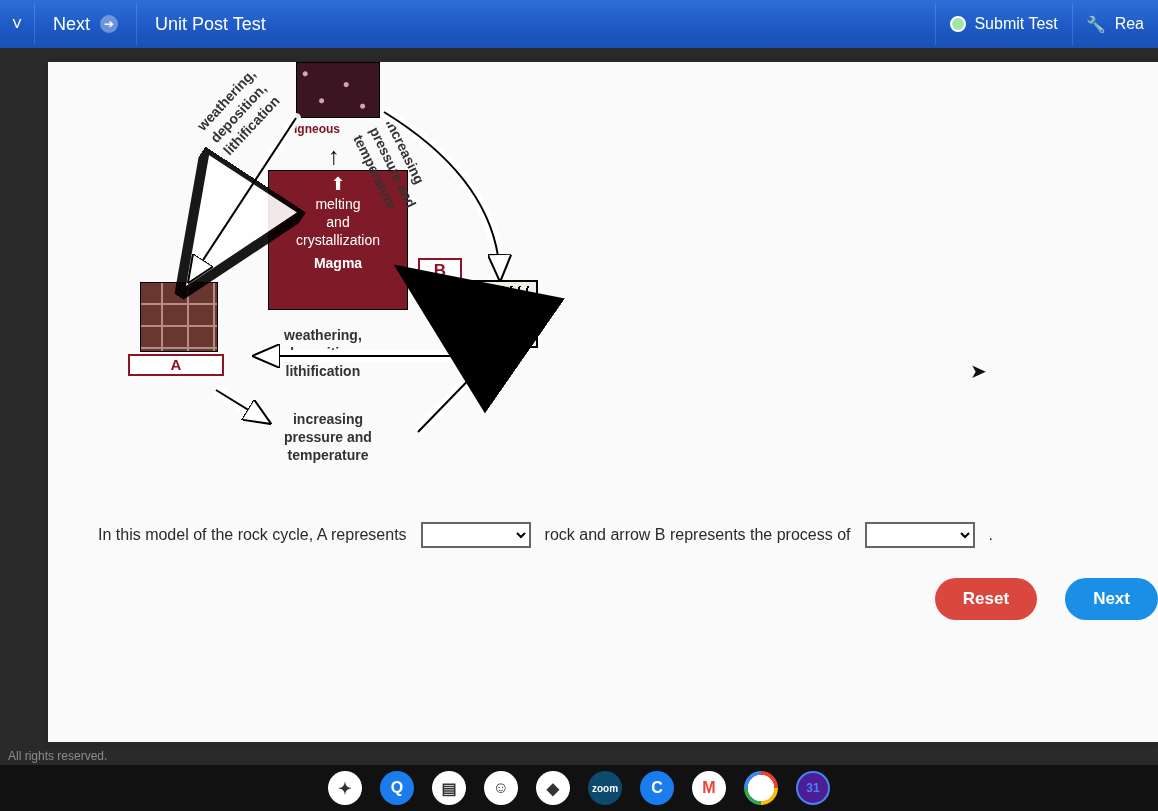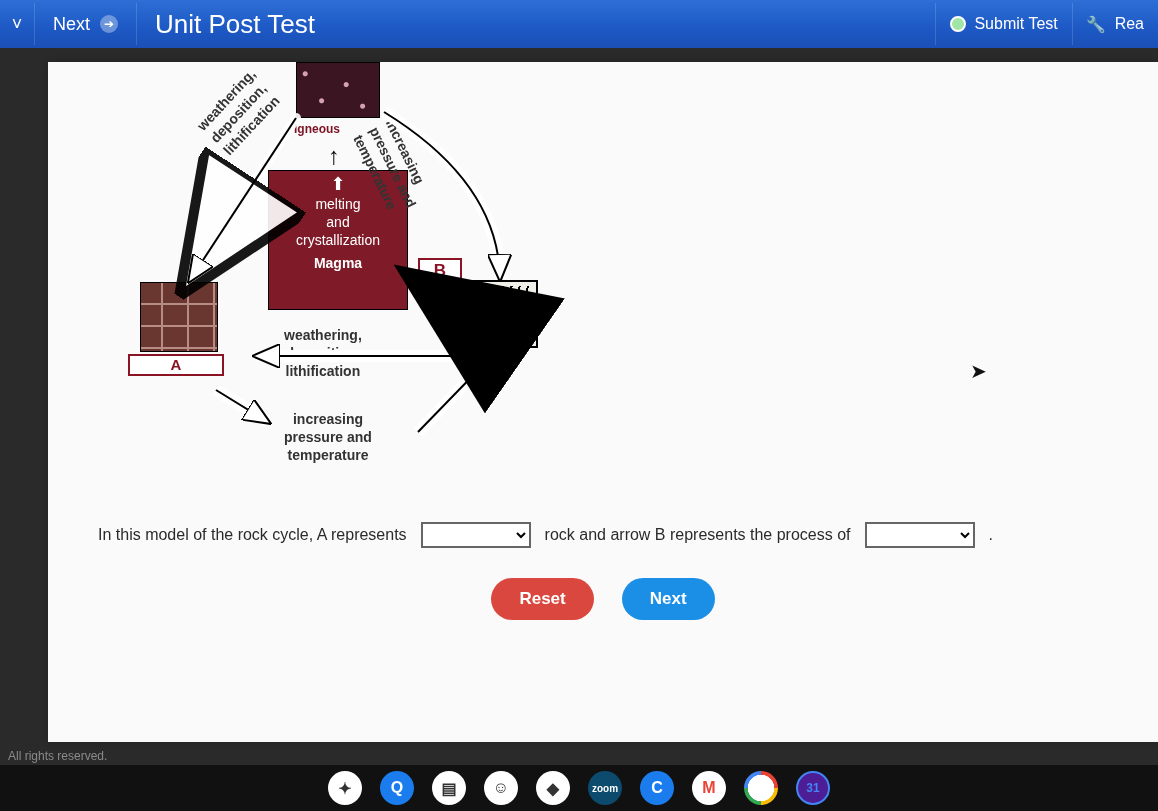--- a/index.html
+++ b/index.html
@@ -9,21 +9,21 @@
     position: relative;
     height: 48px;
     background: linear-gradient(180deg,#2d6fd6 0%, #1d58c4 60%, #1b50b7 100%);
     color: #fff;
     display: flex;
     align-items: center;
   }
   .dropdown { width:34px; text-align:center; color:#fff; font-size:18px; cursor:pointer;}
   .next-nav { padding:0 18px; height:42px; display:flex;align-items:center; gap:10px; font-size:18px; border-left:1px solid rgba(255,255,255,.15); border-right:1px solid rgba(255,255,255,.15);}
   .next-nav .circ { width:18px; height:18px; border-radius:50%; background:rgba(255,255,255,.35); display:flex; align-items:center; justify-content:center; font-size:12px;}
-  .title { padding-left:18px; font-size:26px; font-weight:400; }
+  .title { padding-left:18px; font-size:18px; font-weight:400; }
   .right-tools { position:absolute; right:0; top:0; height:48px; display:flex; align-items:center; }
   .tool { padding:0 14px; height:42px; display:flex; align-items:center; gap:8px; font-size:16px; border-left:1px solid rgba(255,255,255,.15);}
   .tool .ck { width:16px;height:16px;border-radius:50%;background:#9fe5a6;border:2px solid #fff; }
   .tool .wr { font-size:16px; }
   
   .shell { position:relative; margin:12px 0 0 48px; width:1110px; height:680px; background:#fbfafb; box-shadow:0 0 8px rgba(0,0,0,.2); }
   .footer { position:absolute; left:0; bottom:48px; color:#8b8b8b; font-size:12px; padding-left:8px;}
   
   .diagram { position:relative; width:540px; height:440px; margin:14px 0 0 50px; }
   .rock-img { border:1px solid #000; }
@@ -47,21 +47,21 @@
   .lbl.l1 { left:95px; top:60px; transform:rotate(-47deg); transform-origin:left top;}
   .lbl.l2 { left:300px; top:54px; transform:rotate(64deg); transform-origin:left top;}
   .lbl.l3 { left:186px; top:264px; text-align:center;}
   .lbl.l4 { left:186px; top:348px; text-align:center;}
   .up-arrow { position:absolute; left:230px; top:80px; font-size:24px; font-weight:900;}
   .svg-overlay { position:absolute; left:0; top:0; width:540px; height:440px; pointer-events:none;}
   
   .qrow { margin:20px 0 0 50px; font-size:16px; color:#2a2a2a; display:flex; align-items:center; gap:14px; flex-wrap:wrap; width:1010px;}
   .sel { height:26px; min-width:110px; border:2px solid #666; background:#fff; font-size:14px;}
   
-  .btnrow { margin:30px 0 0 0; display:flex; gap:28px; justify-content:center;}
+  .btnrow { margin:30px 0 0 0; display:flex; gap:28px; justify-content:flex-end;}
   .btn { height:42px; padding:0 28px; border:none; border-radius:22px; color:#fff; font-size:17px; font-weight:600; cursor:pointer;}
   .btn.reset { background:#d9473e;}
   .btn.next { background:#1b8fe6;}
   
   .cursor { position:absolute; left:922px; top:297px; font-size:20px; color:#111;}
   
   .taskbar { position:absolute; left:0; bottom:0; width:1158px; height:46px; background:#111; display:flex; align-items:center; justify-content:center; gap:18px;}
   .ticon { width:34px;height:34px;border-radius:50%;background:#fff;display:flex;align-items:center;justify-content:center;font-size:16px;font-weight:700;color:#333;}
   .ticon.blue{background:#1b7ded;color:#fff;}
   .ticon.ring{background:radial-gradient(circle,#fff 54%, transparent 56%), conic-gradient(#ea4335 0 25%, #fbbc05 0 50%, #34a853 0 75%, #4285f4 0);}    

